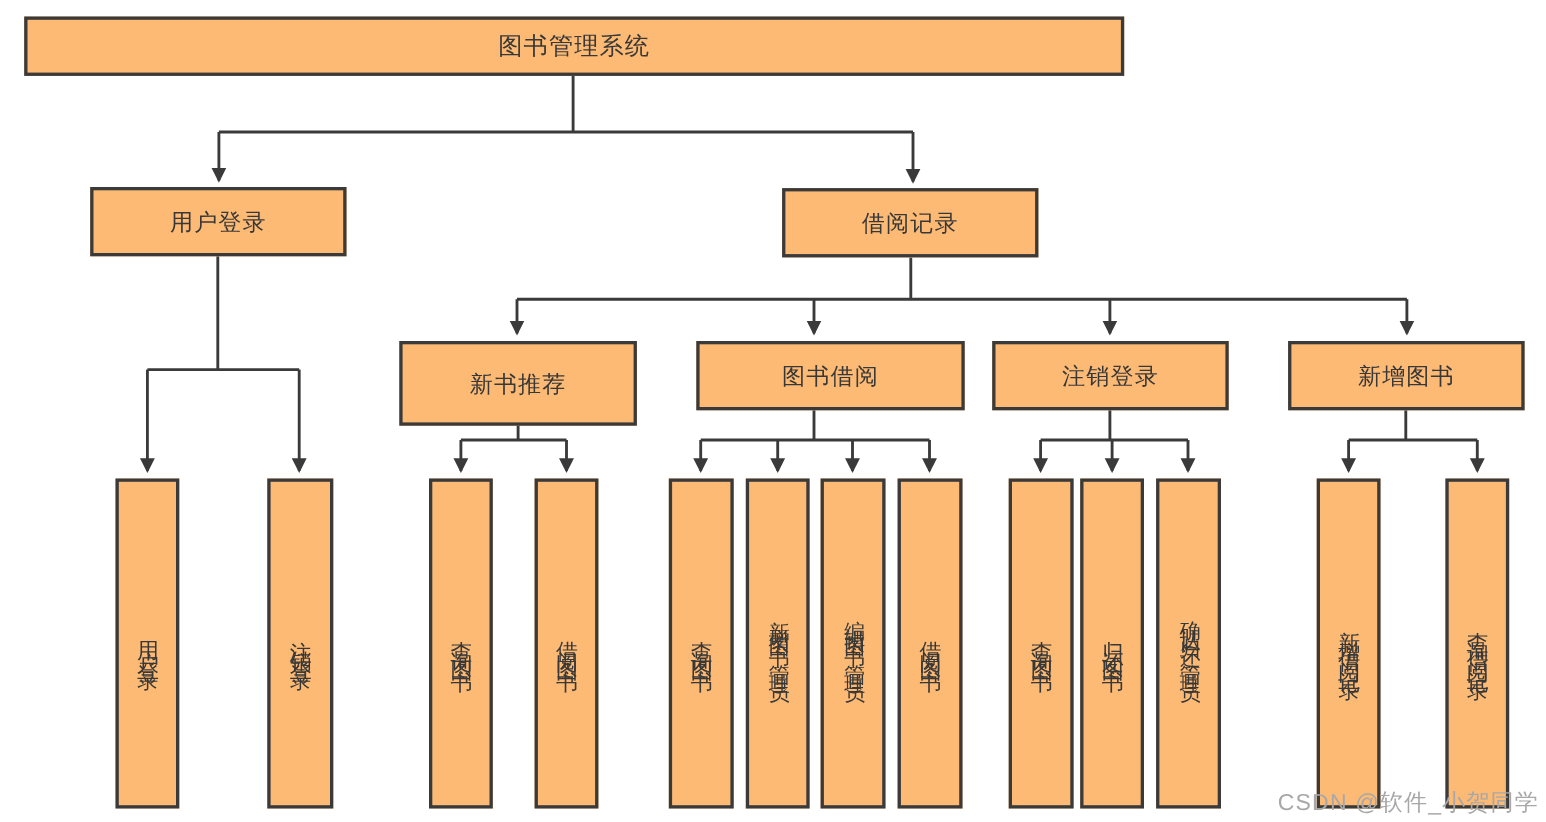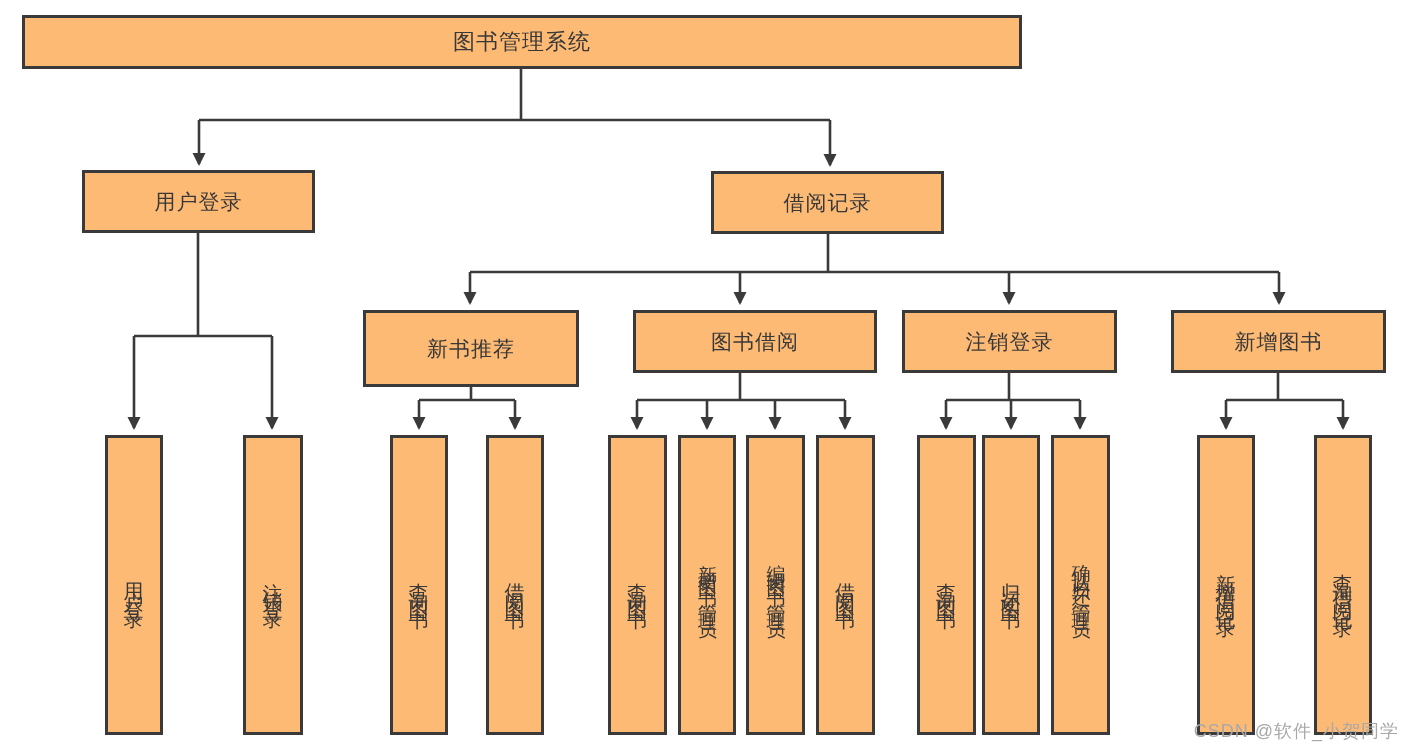--- a/index.html
+++ b/index.html
@@ -41,21 +41,21 @@
     font-size:20px;
     letter-spacing:9px;
     line-height:1.1;
     border-width:3px;
   }
   .leaf.dense{letter-spacing:8px;font-size:19px;}
   .watermark{
     position:absolute;
     right:6px;
     bottom:4px;
-    font-size:18px;
+    font-size:21px;
     color:var(--watermark);
     letter-spacing:1px;
     z-index:5;
     white-space:nowrap;
   }
 </style>
 </head>
 <body>
 
 <div class="canvas">

